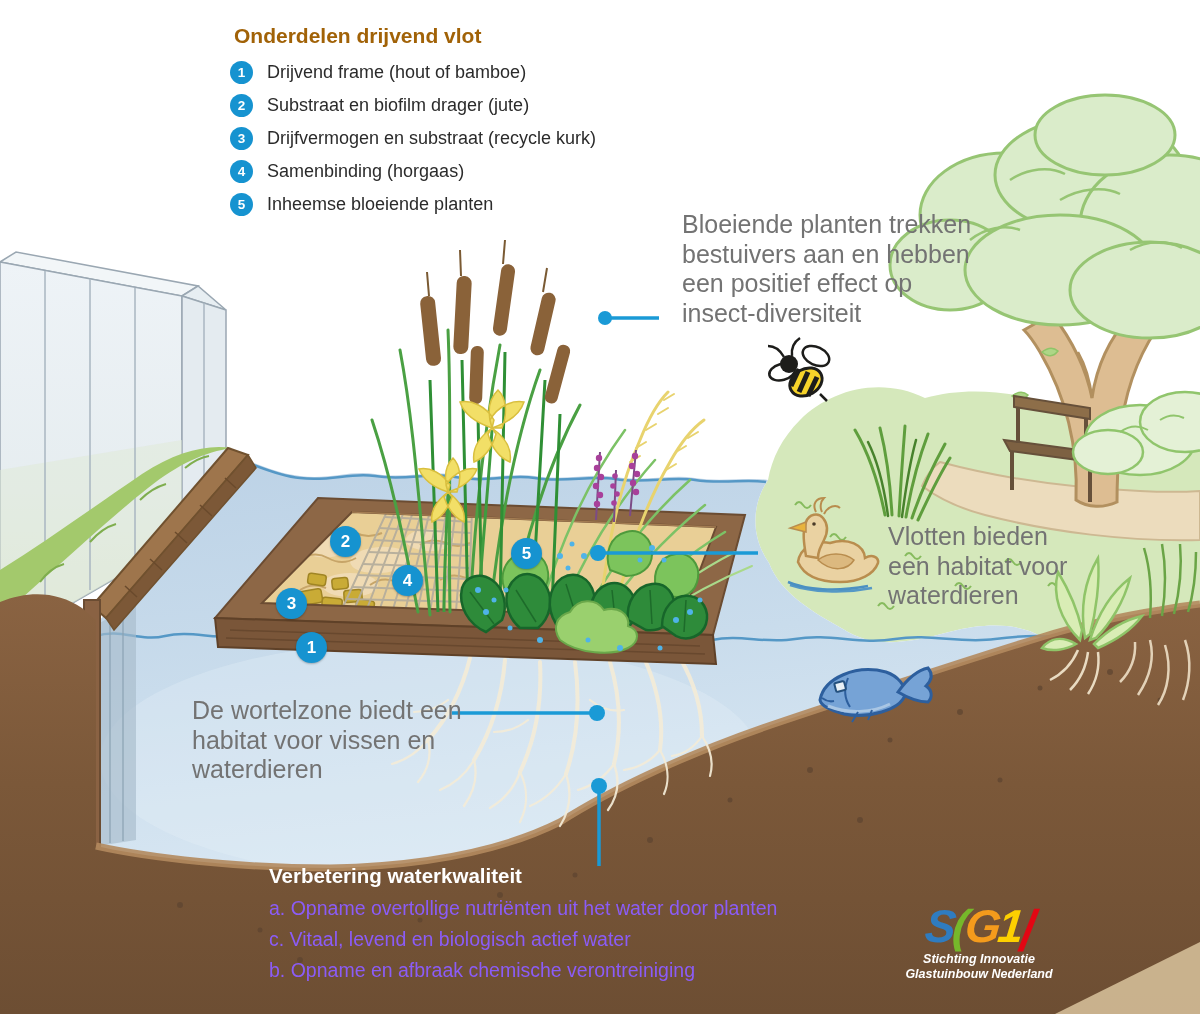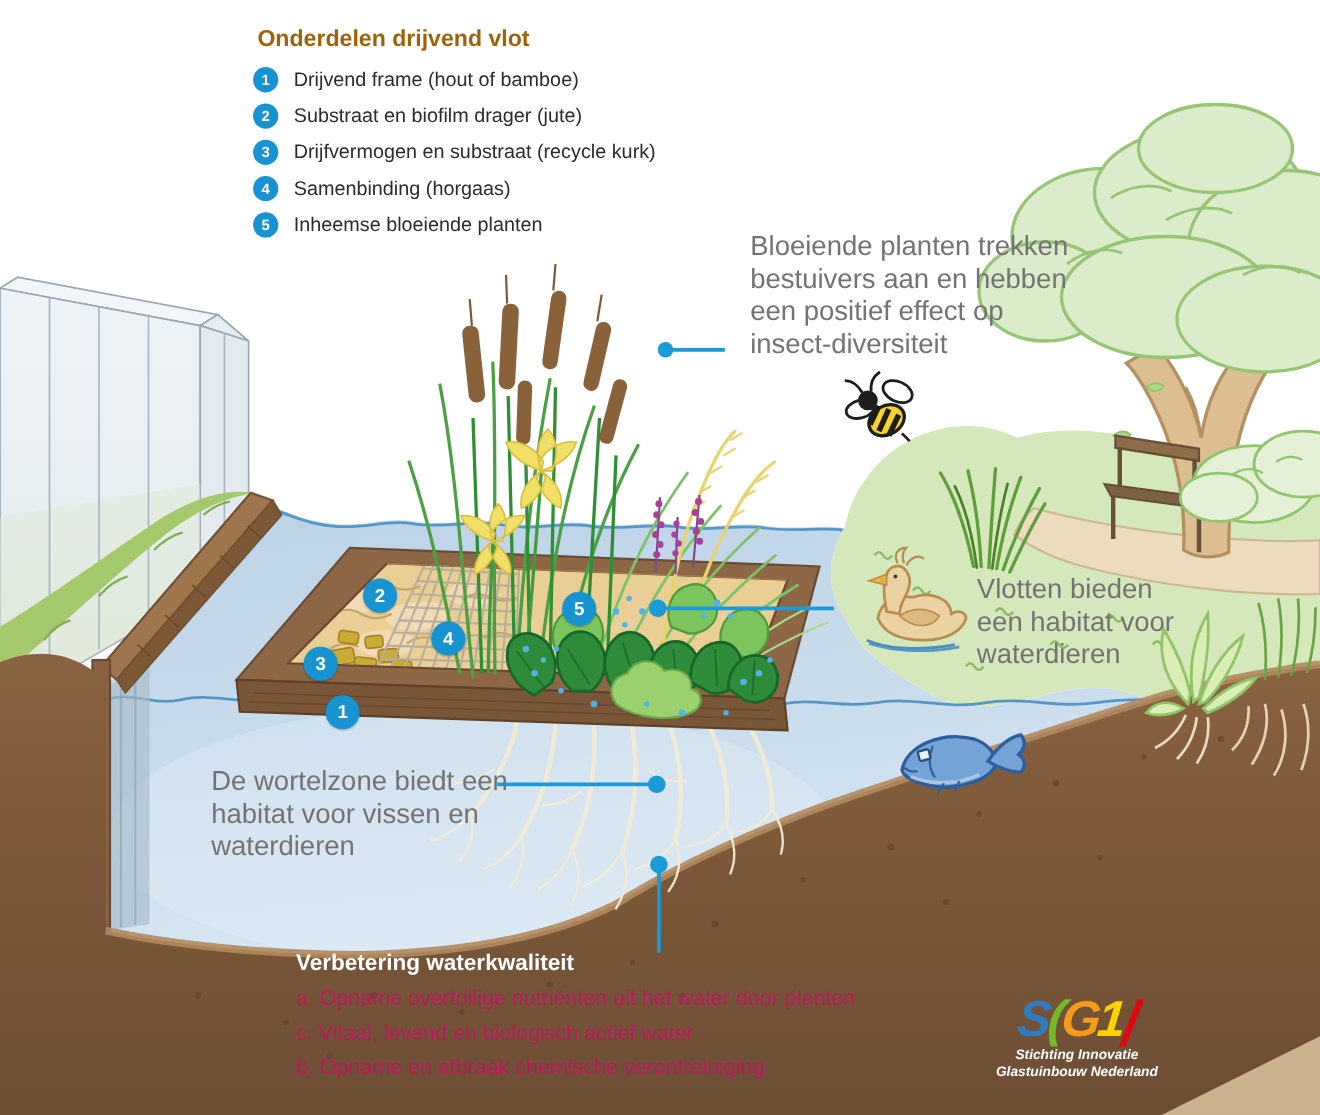--- a/index.html
+++ b/index.html
@@ -13,21 +13,21 @@
   .badge{background:#1693d0;color:#fff;border-radius:50%;display:flex;align-items:center;
          justify-content:center;font-weight:bold;}
   .badge.sm{width:23px;height:23px;font-size:13.5px;margin-right:14px;flex:0 0 23px;}
   .badge.raft{position:absolute;width:31px;height:31px;font-size:17px;box-shadow:0 1px 2px rgba(0,0,0,.25);}
   .ltext{font-size:18px;color:#2b2b2b;white-space:nowrap;}
   
   .ann{position:absolute;font-size:25px;line-height:29.5px;color:#737373;}
   .ann div{white-space:nowrap;}
   .wq{position:absolute;left:236px;top:864px;margin-left:33px;}
   .wq-title{font-weight:bold;font-size:20.5px;color:#ffffff;margin-bottom:5px;white-space:nowrap;}
-  .wq-item{font-size:19.5px;line-height:31px;color:#be185d;white-space:nowrap;}
+  .wq-item{font-size:19.5px;line-height:31px;color:#8b5cf6;white-space:nowrap;}
   
   .logo{position:absolute;left:893px;top:901px;width:172px;text-align:center;}
   .logo-letters{font-weight:bold;font-size:46px;font-style:italic;letter-spacing:-3px;
                 line-height:50px;transform:skewX(-6deg);}
   .logo-letters span{display:inline-block;}
   .l-s{color:#2f7cc0;}.l-i{color:#76b82a;}.l-g{color:#f49b1c;}
   .l-n{color:#fdd000;}.l-r{color:#e30613;transform:skewX(-16deg);margin-left:2px;}
   .logo-org{font-size:12.5px;line-height:15px;font-weight:bold;font-style:italic;color:#ffffff;margin-top:1px;}
 </style>
 </head>

